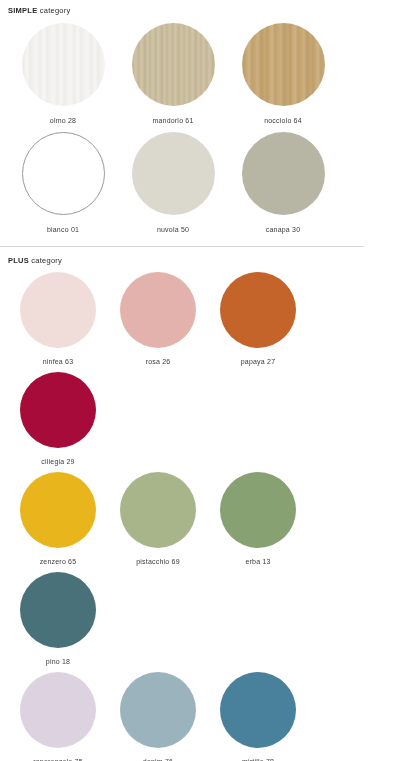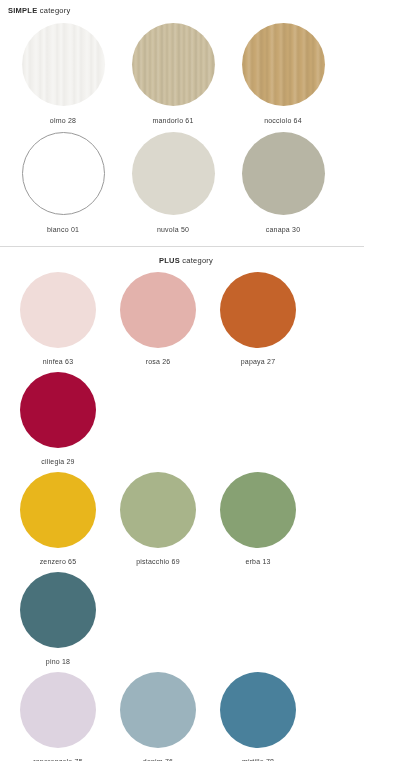--- a/index.html
+++ b/index.html
@@ -31,21 +31,21 @@
 
   .simple-header { padding-top: 6px; }
 
   .divider {
     height: 1px;
     background: #d9d9d9;
     width: 100%;
     margin: 0;
   }
 
-  .plus-header { padding-top: 9px; text-align: center; }
+  .plus-header { padding-top: 9px; }
 
   
   .grid {
     display: flex;
     flex-wrap: wrap;
     padding-left: 8px;
     padding-right: 4px;
   }
 
   .grid-simple .swatch-cell { width: 110px; }

